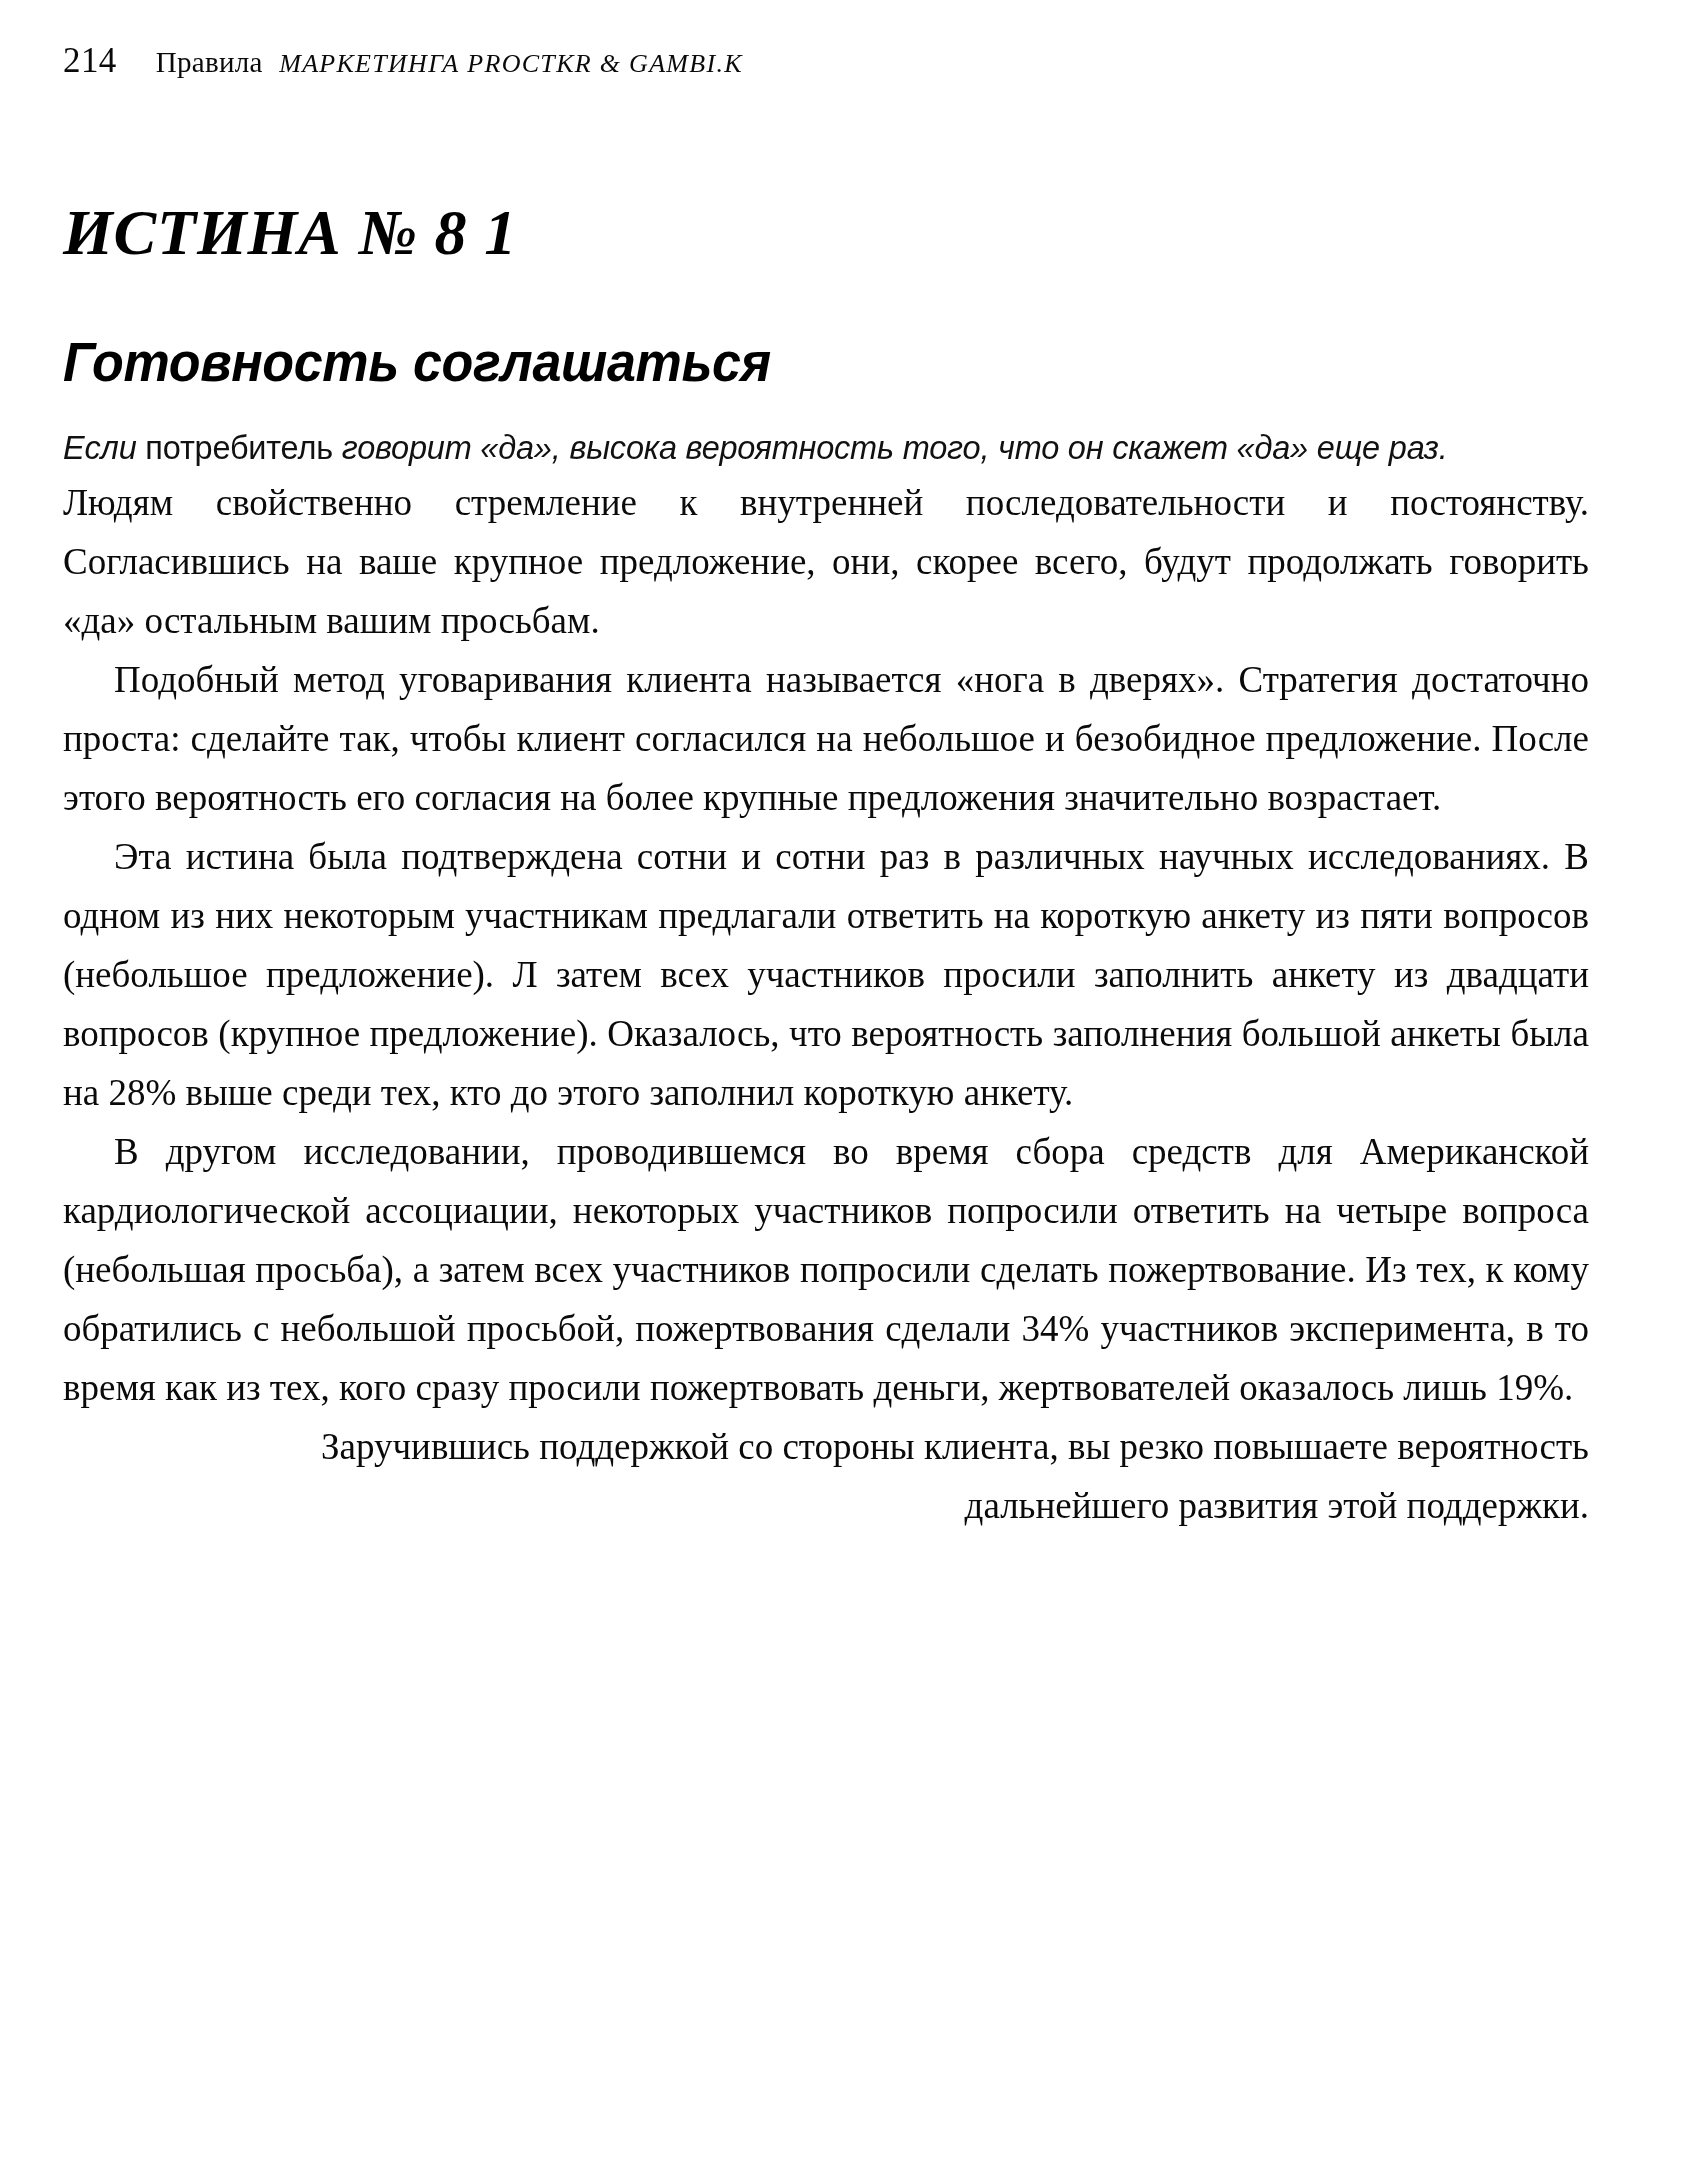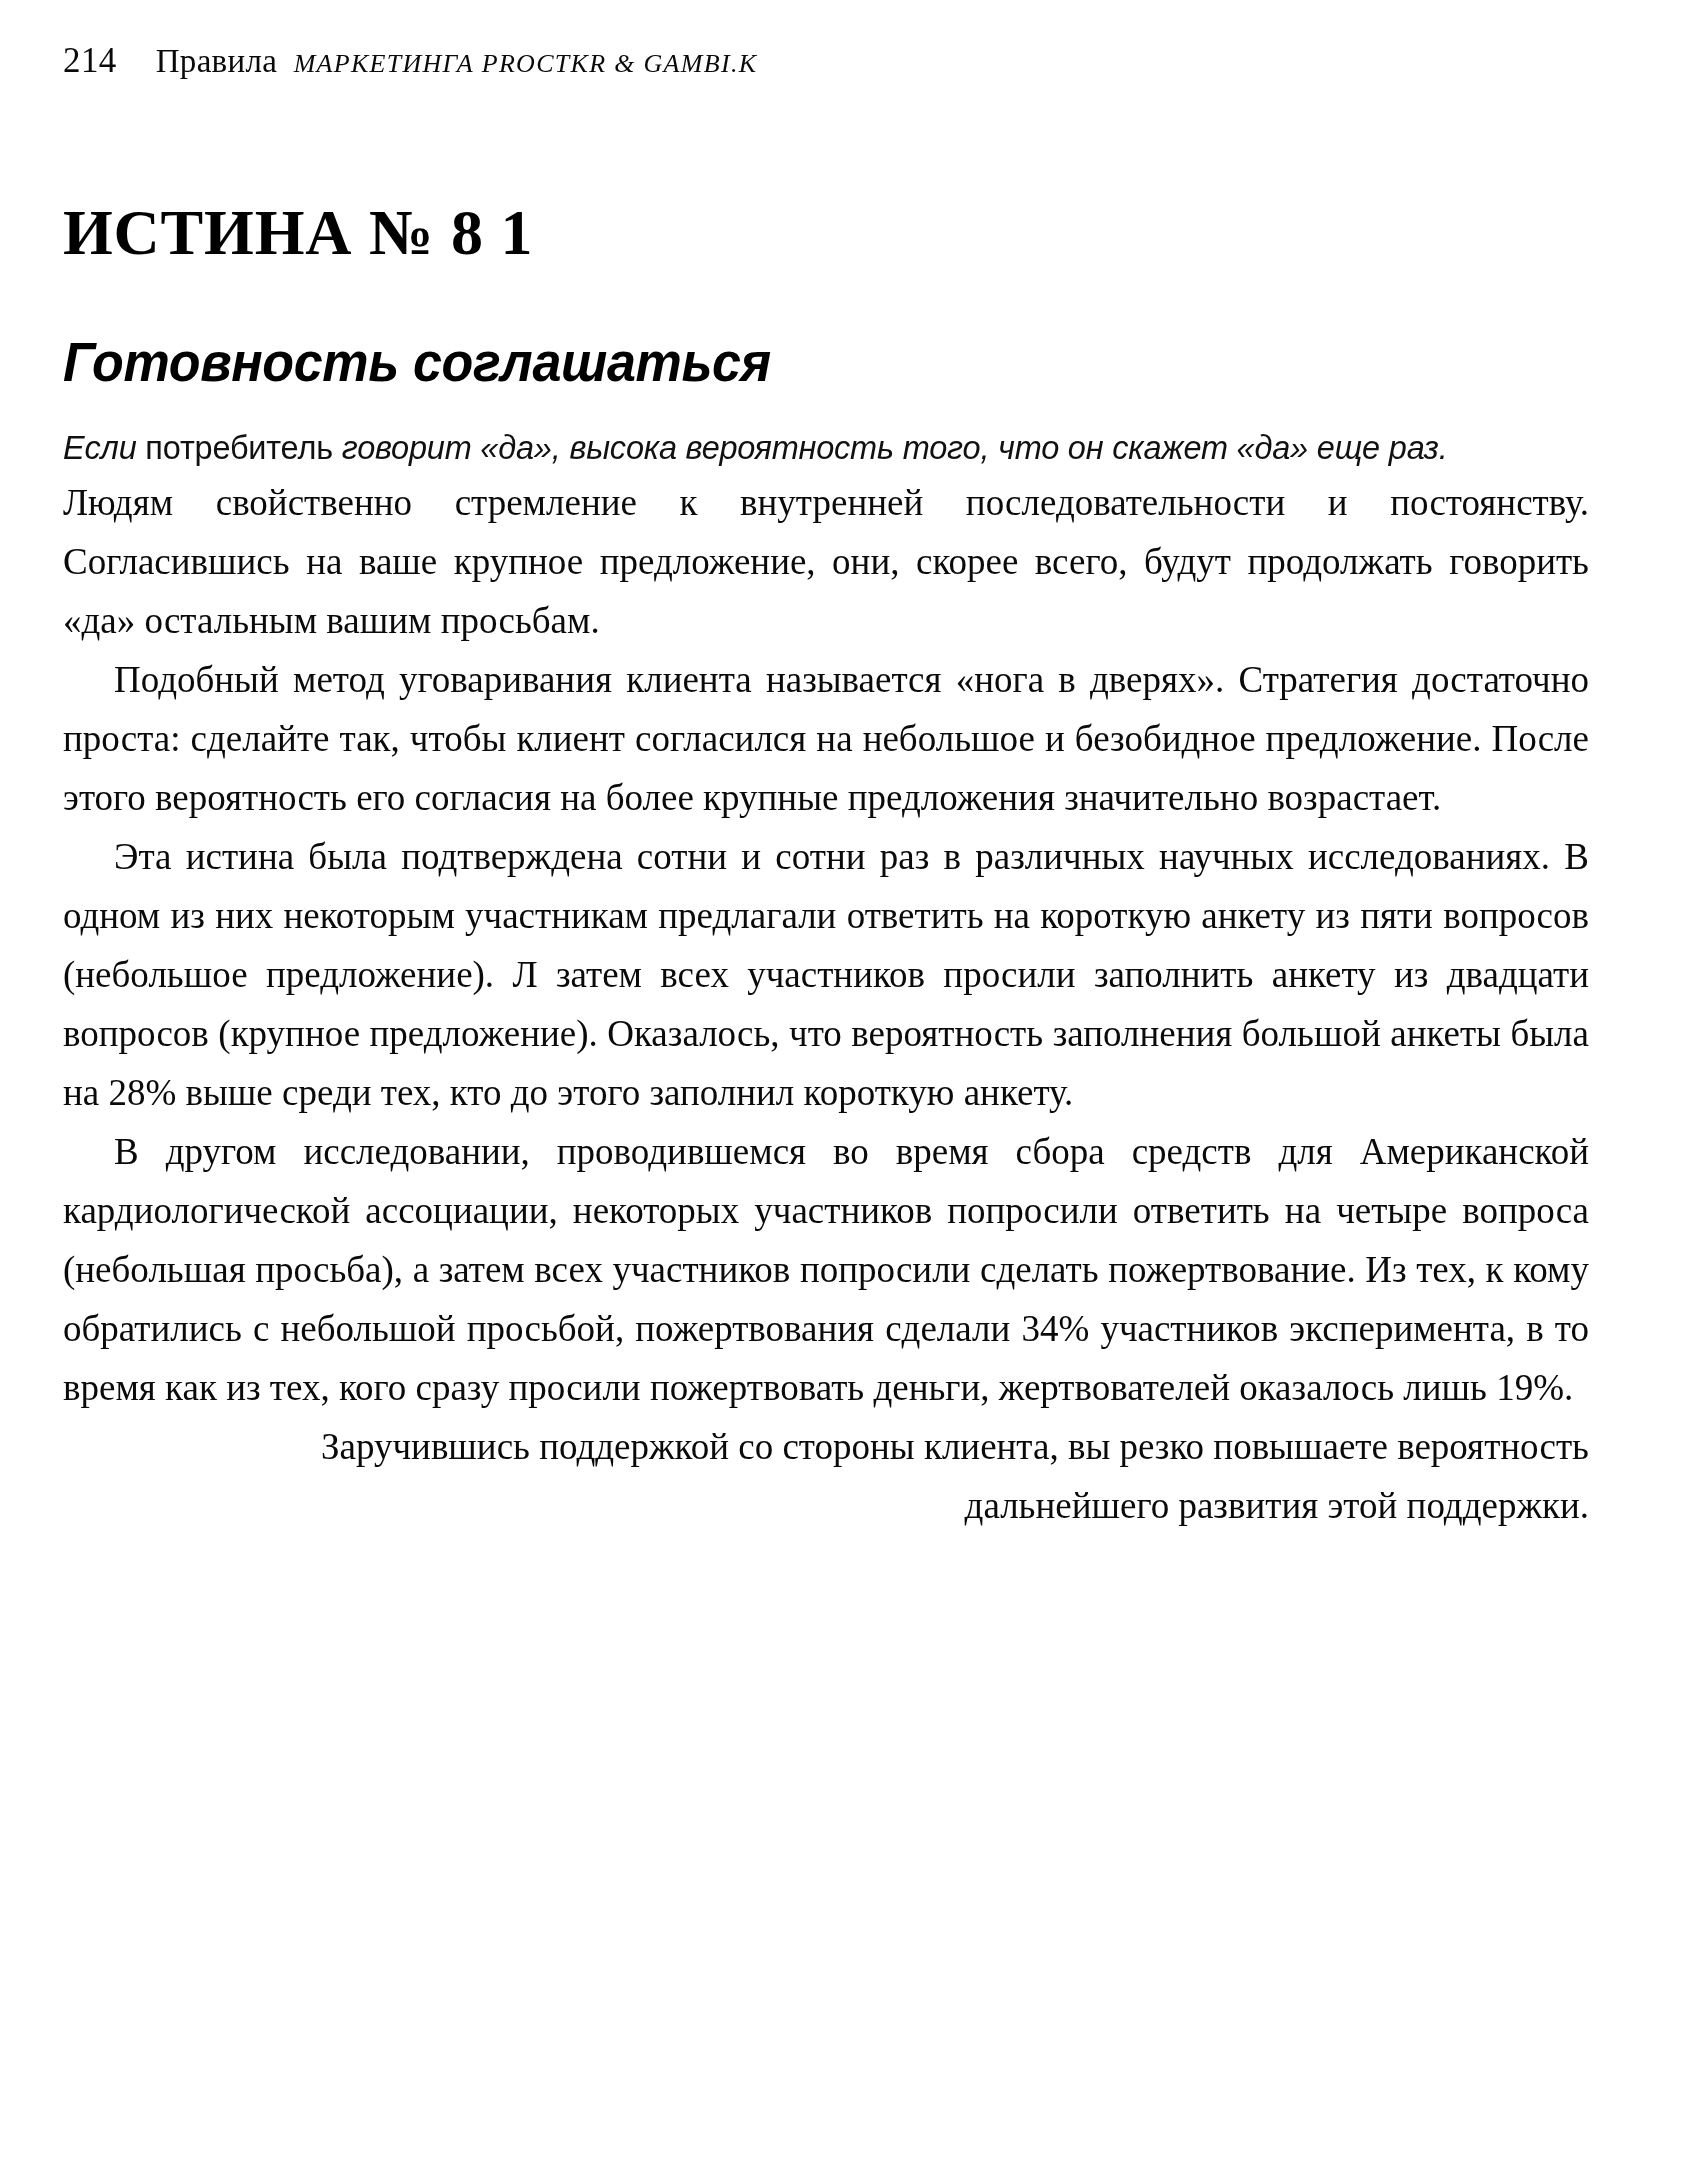--- a/index.html
+++ b/index.html
@@ -49,36 +49,37 @@
     font-size: 33px;
     line-height: 1;
     color: #0a0a0a;
   }
   .head-title .smallcaps {
     font-size: 26px;
     letter-spacing: 1.3px;
     font-style: italic;
   }
   .head-title .cap-first {
-    font-size: 33px;
+    font-size: 29px;
     letter-spacing: 0.3px;
   }
 
   
   .truth-heading {
     position: absolute;
     top: 158px;
     left: 63px;
     font-family: "Liberation Serif", "DejaVu Serif", serif;
     font-weight: bold;
     font-size: 64px;
     line-height: 1;
     letter-spacing: 0.8px;
     color: #000000;
     white-space: nowrap;
+    font-style: italic;
   }
 
   
   .section-title {
     position: absolute;
     top: 287px;
     left: 63px;
     font-family: "Liberation Sans", "DejaVu Sans", sans-serif;
     font-weight: bold;
     font-style: italic;

